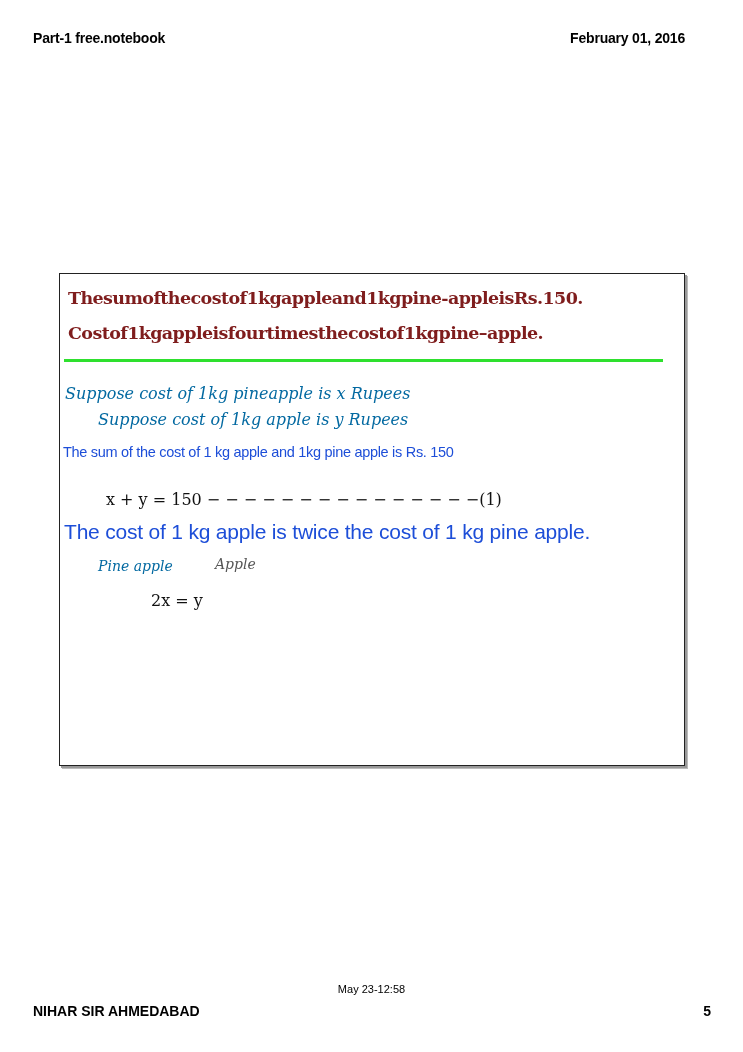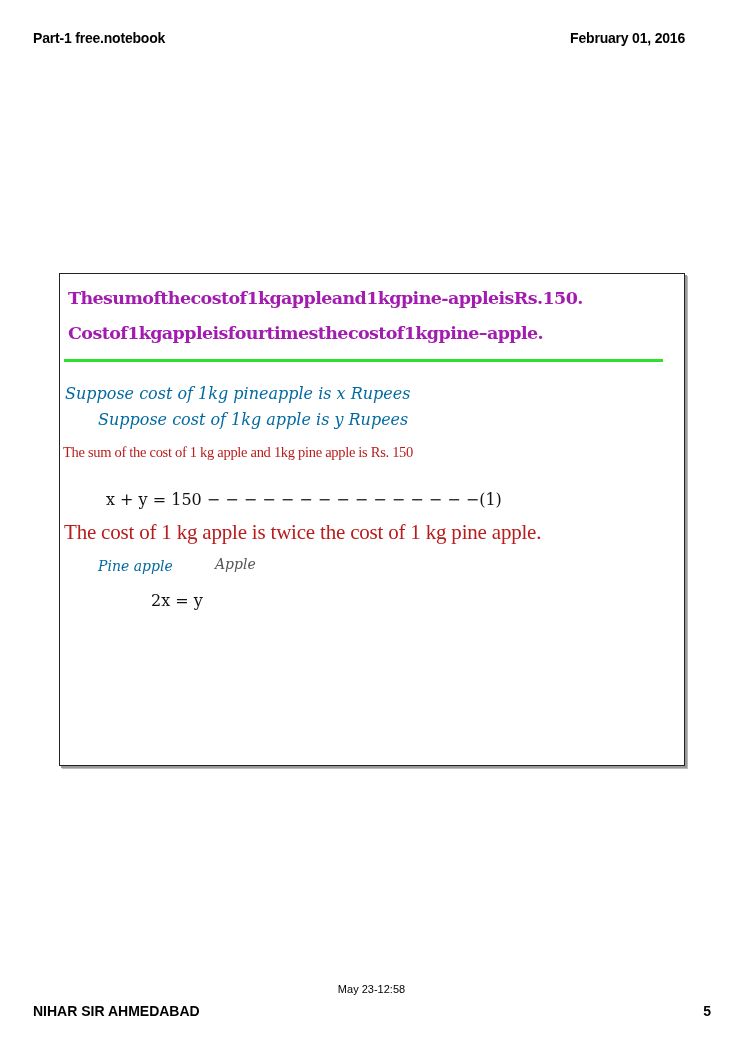--- a/index.html
+++ b/index.html
@@ -34,21 +34,21 @@
       height: 491px;
       border: 1.5px solid #222;
       background: #fff;
       box-shadow: 2px 2px 0 #999, 3px 3px 0 #bbb;
     }
     .title-line {
       position: absolute;
       left: 8px;
       font-family: "DejaVu Serif", serif;
       font-weight: bold;
-      color: #a21caf;
+      color: #7f1d1d;
       font-size: 17.5px;
       letter-spacing: -0.6px;
       white-space: nowrap;
     }
     #title1 { top: 14px; }
     #title2 { top: 49px; }
     .green-rule {
       position: absolute;
       left: 4px;
       top: 85px;
@@ -58,22 +58,22 @@
     }
     .ital {
       position: absolute;
       font-family: "DejaVu Serif", serif;
       font-style: italic;
       color: #0369a1;
       white-space: nowrap;
     }
     .plain {
       position: absolute;
-      font-family: Liberation Serif, serif;
-      color: #b91c1c;
+      font-family: Liberation Sans, sans-serif;
+      color: #1d4ed8;
       white-space: nowrap;
     }
     .math {
       position: absolute;
       font-family: "DejaVu Serif", serif;
       color: #111;
       white-space: nowrap;
     }
 
     #suppose1 { left: 5px; top: 110px; font-size: 16px; }

